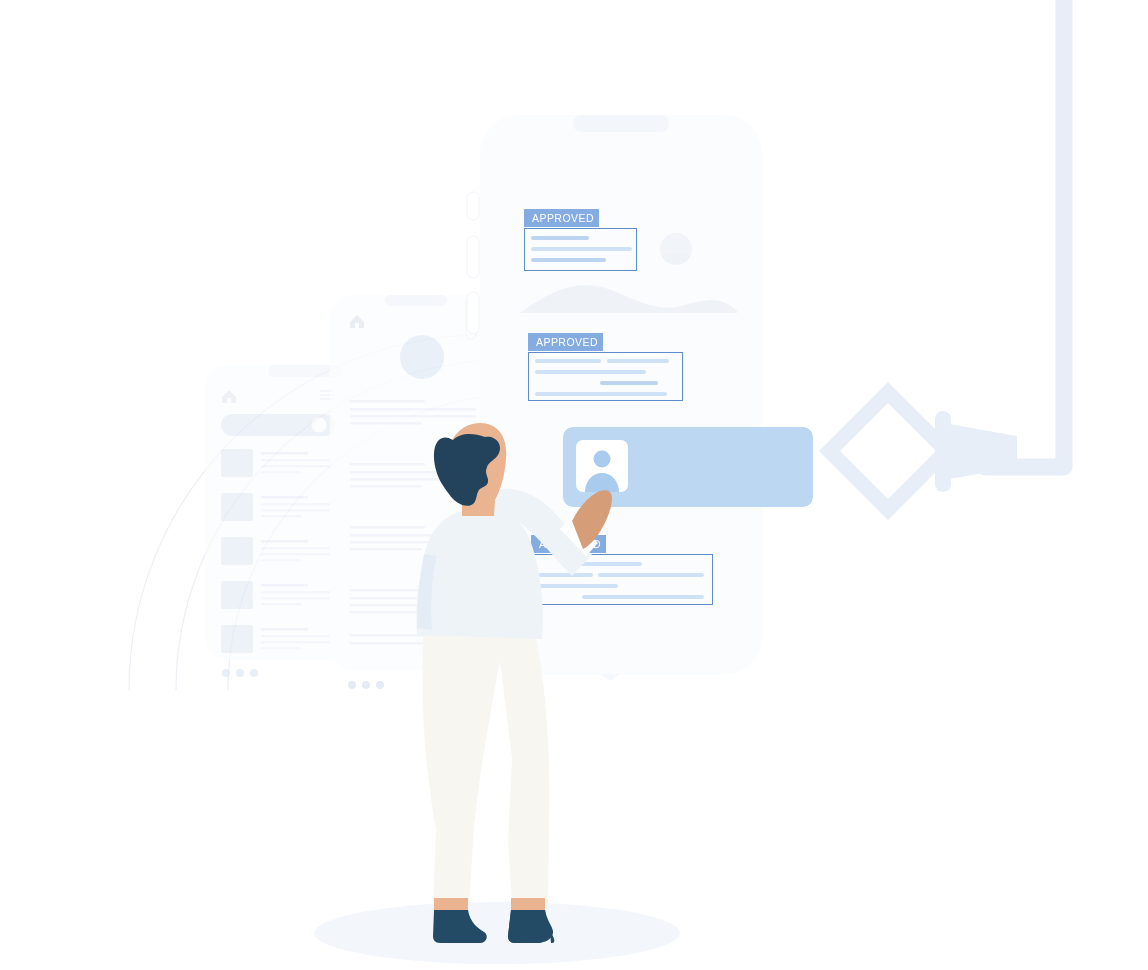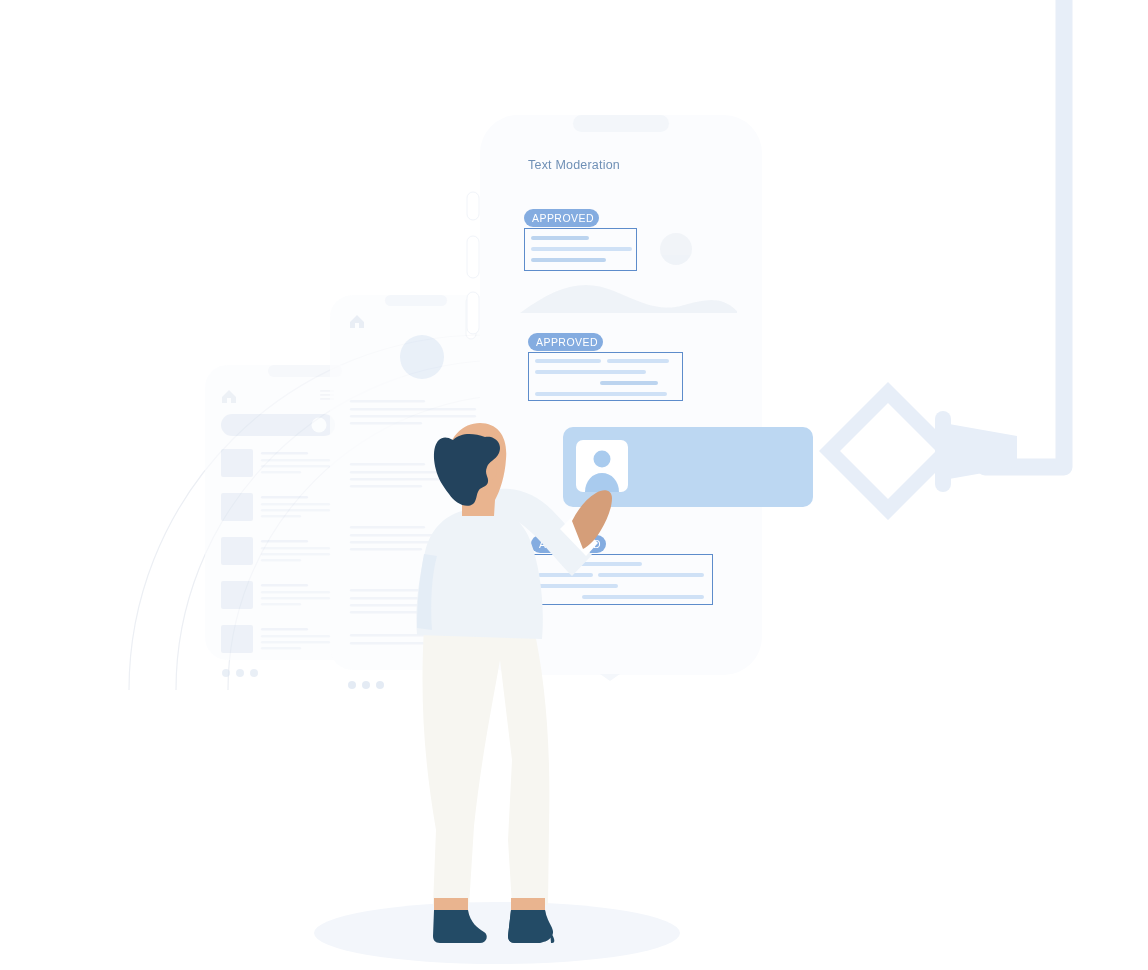--- a/index.html
+++ b/index.html
@@ -49,21 +49,21 @@
     height: 18px;
     line-height: 18px;
     padding: 0 9px 0 8px;
     font-size: 10.5px;
     letter-spacing: 0.45px;
     color: #ffffff;
     font-family: "Liberation Sans", sans-serif;
     white-space: nowrap;
     box-sizing: border-box;
   }
-  .badge-approved { background: #84ace0; border-radius: 9px; }
+  .badge-approved { background: #84ace0; }
   .badge-flag     { background: #f4797c; }
 
   .mod-body {
     position: absolute;
     box-sizing: border-box;
     background: transparent;
   }
   .mod-body.approved { border: 1.6px solid #5d8ccb; }
   .mod-body.flag     { border: 1.6px solid #ee6f74; }
 
@@ -223,21 +223,20 @@
     <rect x="480" y="115" width="282" height="560" rx="38" fill="#fbfcfe"></rect>
     <rect x="573" y="115" width="96" height="17" rx="8.5" fill="#f3f6fa"></rect>
 
     <g opacity="0.85">
       <circle cx="676" cy="249" r="16" fill="#eef2f7"></circle>
       <path d="M 520 313 C 556 286 584 278 614 291 C 645 304 660 312 684 305
                C 706 299 722 296 737 311 L 737 313 Z" fill="#eef2f7"></path>
     </g>
   </svg>
 
-  <div class="phone-title">Text Moderation</div>
 
   <div class="mod-card" style="left:524px; top:209px; width:120px; height:62px;">
     <div class="mod-badge badge-approved" style="width:75px;">APPROVED</div>
     <div class="mod-body approved" style="left:0; top:19px; width:113px; height:43px;">
       <div class="line blue" style="left:6px;  top:7px;  width:58px;  height:4px;"></div>
       <div class="line bluel" style="left:6px;  top:18px; width:101px; height:4px;"></div>
       <div class="line blue" style="left:6px;  top:29px; width:75px;  height:4px;"></div>
     </div>
   </div>
 

